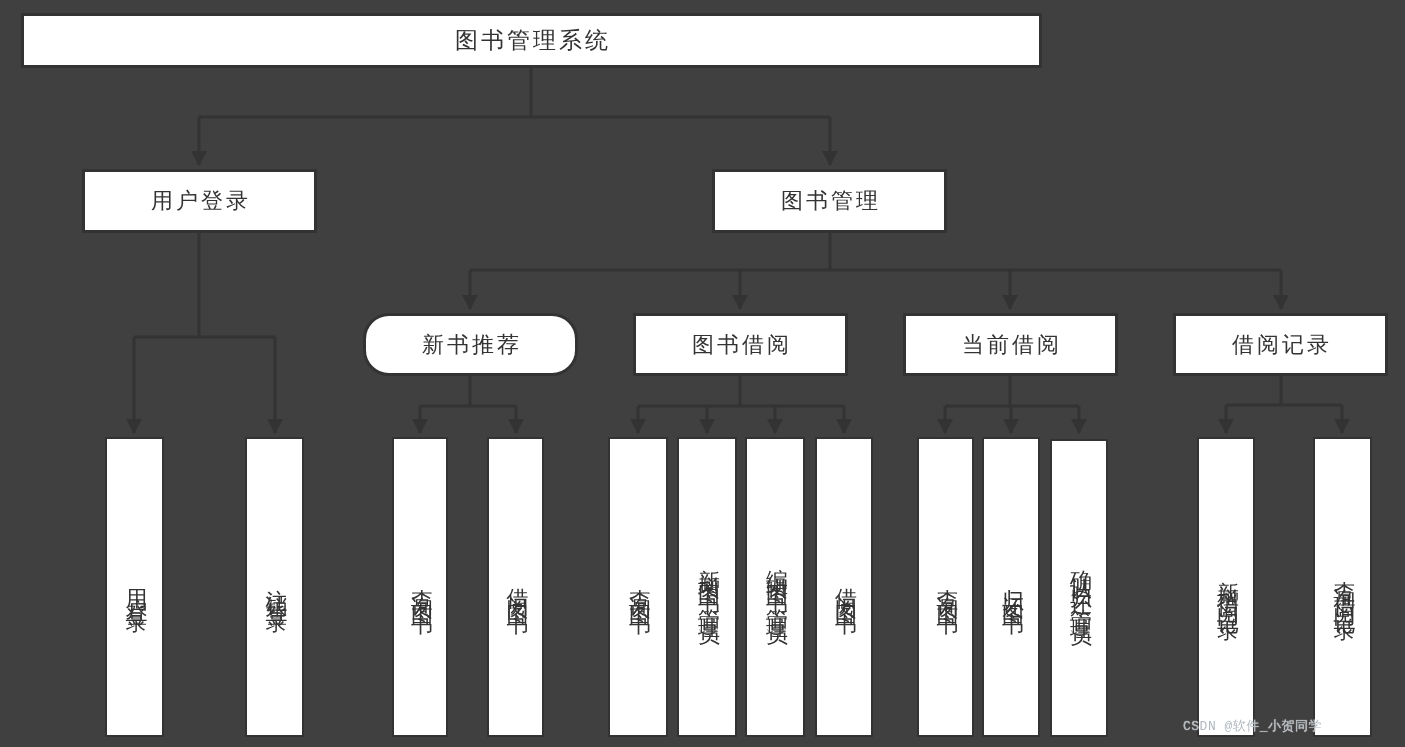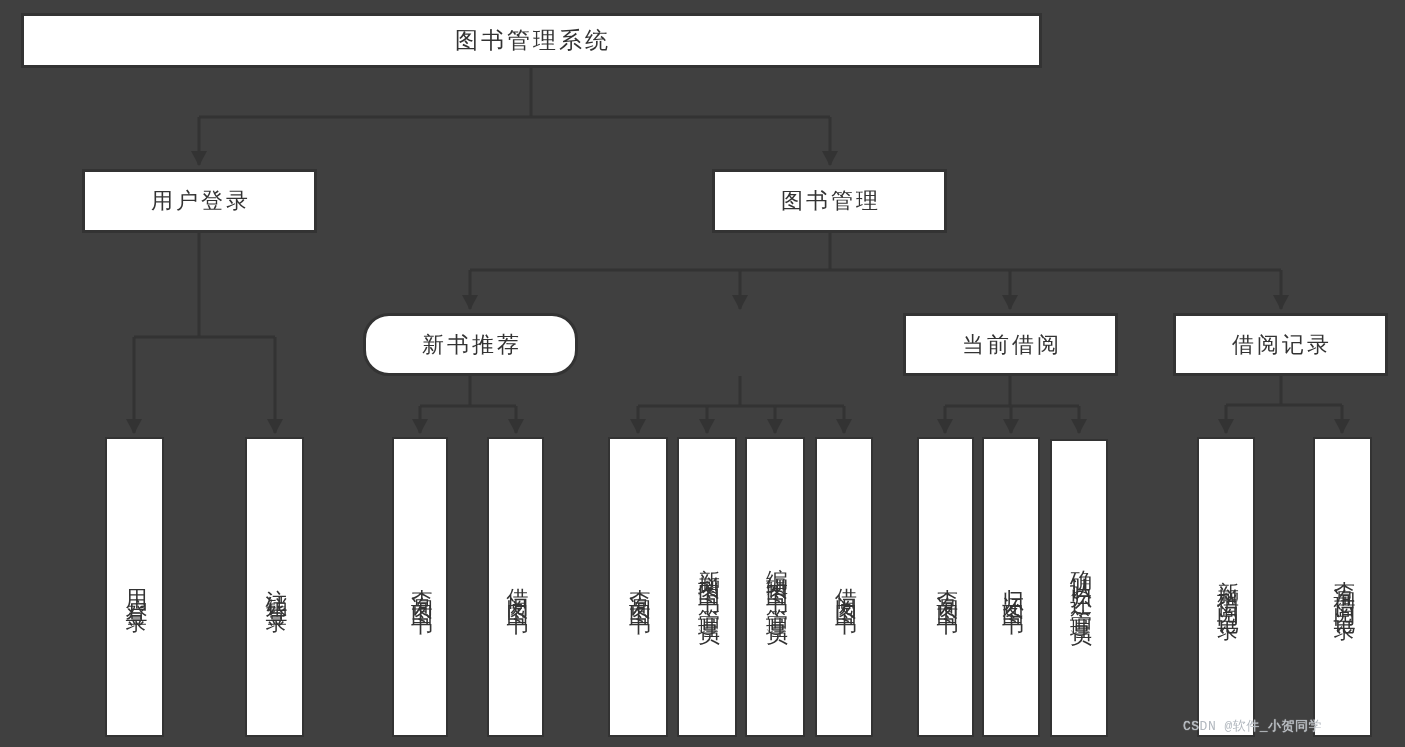--- a/index.html
+++ b/index.html
@@ -108,20 +108,21 @@
       <path d="M1342,405 V433" marker-end="url(#ah)"></path>
     </g>
   </svg>
 
   <div class="node h root" style="left:21px; top:13px; width:1021px; height:55px;">图书管理系统</div>
 
   <div class="node h" style="left:82px; top:169px; width:235px; height:64px;">用户登录</div>
   <div class="node h" style="left:712px; top:169px; width:235px; height:64px;">图书管理</div>
 
   <div class="node h" style="left:363px; top:313px; width:215px; height:63px;border-radius:26px;">新书推荐</div>
+  <div class="node h" style="left:633px; top:313px; width:215px; height:63px;">图书借阅</div>
   <div class="node h" style="left:903px; top:313px; width:215px; height:63px;">当前借阅</div>
   <div class="node h" style="left:1173px; top:313px; width:215px; height:63px;">借阅记录</div>
 
   <div class="node v" style="left:105px; top:437px; width:59px; height:300px;">用户登录</div>
   <div class="node v" style="left:245px; top:437px; width:59px; height:300px;">注销登录</div>
 
   <div class="node v" style="left:392px; top:437px; width:56px; height:300px;">查询图书</div>
   <div class="node v" style="left:487px; top:437px; width:57px; height:300px;">借阅图书</div>
 
   <div class="node v" style="left:608px; top:437px; width:60px; height:300px;">查询图书</div>

